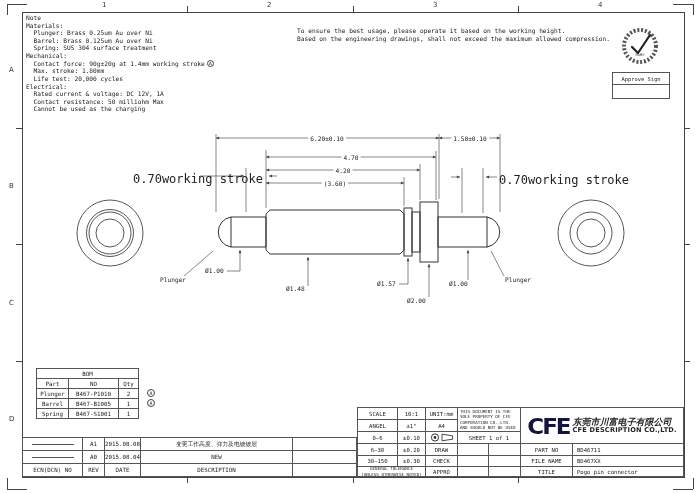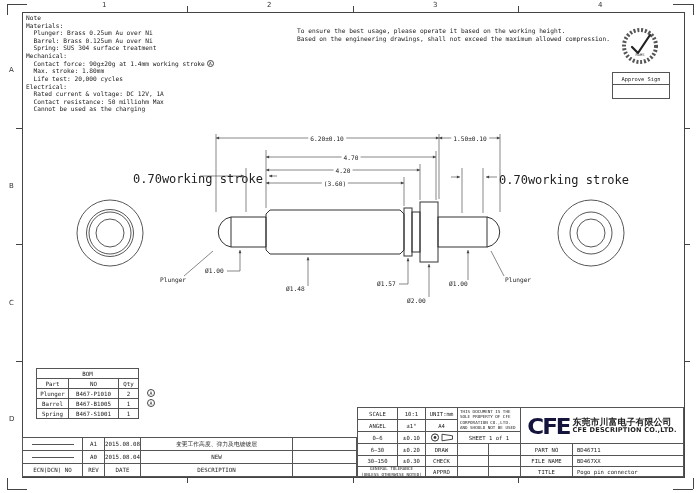--- a/index.html
+++ b/index.html
@@ -44,21 +44,21 @@
               display:flex; align-items:center; justify-content:center;
               overflow:hidden; text-align:right; }
   .tb .lft { justify-content:flex-start; padding-left:4px; }
   .tb .tiny { font-size:4.2px; line-height:1.3; padding:1px 2px; text-align:left;
               align-items:flex-start; }
   .tb .gentol { flex-direction:column; font-size:4.2px; line-height:1.2; }
   .logo-cell { flex-direction:row; gap:3px; font-family:"DejaVu Sans", sans-serif; }
   .cfe-logo { font-weight:900; font-size:23px; letter-spacing:-2px; color:#14143c;
               transform:scaleY(0.95); font-family:"DejaVu Sans", sans-serif; }
   .company { display:flex; flex-direction:column; align-items:flex-start; line-height:1.15; }
-  .company .cn { font-size:9px; font-weight:bold; }
+  .company .cn { font-size:9px; font-weight:bold;font-style:italic; }
   .company .en { font-size:6.6px; font-weight:bold; letter-spacing:0.2px; }
   .usage { position:absolute; left:297px; top:27px; font-size:6.2px; line-height:8px; }
   .proj-sym { display:flex; align-items:center; }
 </style>
 </head>
 <body>
 
 <div class="page">
 
   <svg class="linework" width="700" height="493" viewBox="0 0 700 493">

